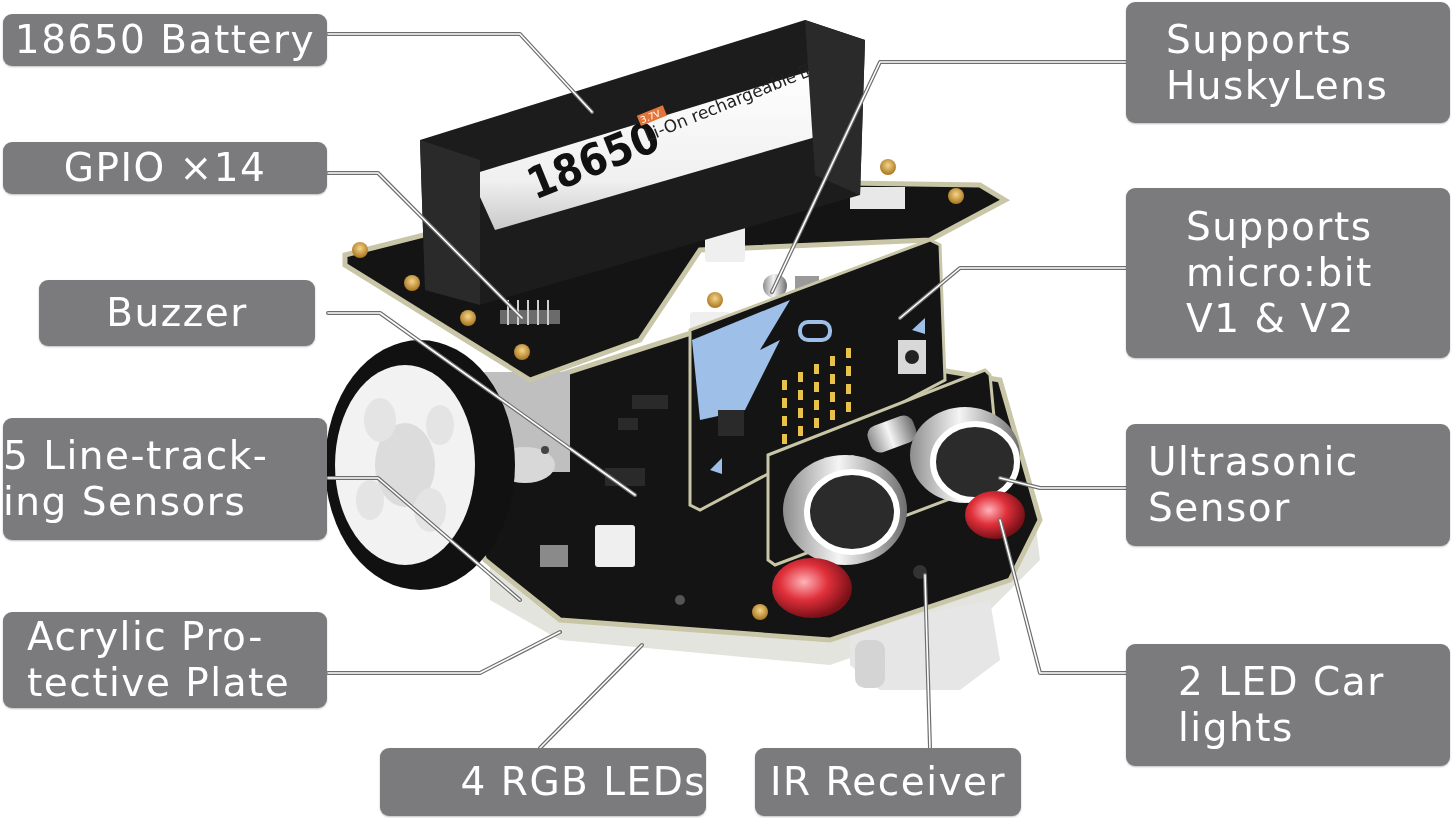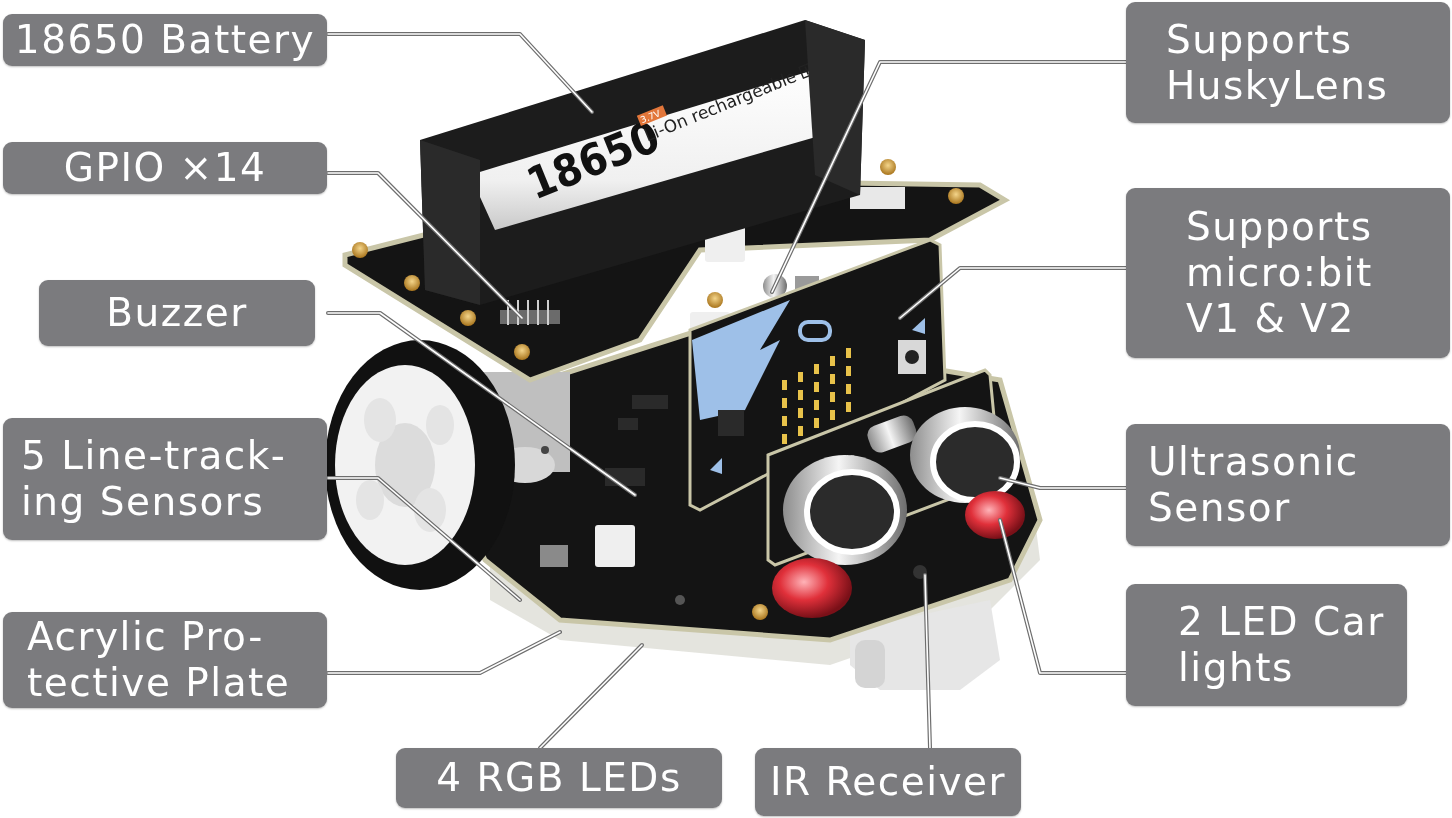--- a/index.html
+++ b/index.html
@@ -1,20 +1,20 @@
 <!DOCTYPE html>
 <html><head>
 <meta charset="utf-8">
 <style>
   html,body{margin:0;padding:0;background:#ffffff;}
   body{width:1452px;height:818px;position:relative;overflow:hidden;font-family:"DejaVu Sans","Liberation Sans",sans-serif;}
   .label{position:absolute;background:#7b7b7e;border-radius:9px;color:#ffffff;display:flex;align-items:center;box-shadow:0 1px 2px rgba(0,0,0,0.25);box-sizing:border-box;}
   .label span{display:block;font-size:39px;line-height:46px;letter-spacing:1.5px;white-space:pre-line;}
   .c{justify-content:center;text-align:center;}
-  .l{justify-content:flex-start;padding-left:18px;}
+  .l{justify-content:flex-start;}
   svg.scene{position:absolute;left:0;top:0;}
 </style>
 </head>
 <body>
 
 <svg class="scene" width="1452" height="818" viewBox="0 0 1452 818">
   <defs>
     <radialGradient id="gold" cx="50%" cy="40%" r="60%">
       <stop offset="0" stop-color="#f4d58a"></stop>
       <stop offset="1" stop-color="#a8741c"></stop>
@@ -215,23 +215,23 @@
 </div>
 <div class="label l" style="left:1126px;top:188px;width:324px;height:170px;padding-left:60px;">
   <span>Supports
 micro:bit
 V1 &amp; V2</span>
 </div>
 <div class="label l" style="left:1126px;top:424px;width:324px;height:122px;padding-left:22px;">
   <span>Ultrasonic
 Sensor</span>
 </div>
-<div class="label l" style="left:1126px;top:584px;width:281px;height:122px;padding-left:52px;">
+<div class="label l" style="left:1126px;top:644px;width:324px;height:122px;padding-left:52px;">
   <span>2 LED Car
 lights</span>
 </div>
 
-<div class="label c" style="left:396px;top:748px;width:326px;height:60px;">
+<div class="label c" style="left:380px;top:748px;width:326px;height:68px;justify-content:flex-end;">
   <span>4 RGB LEDs</span>
 </div>
 <div class="label c" style="left:755px;top:748px;width:266px;height:68px;">
   <span>IR Receiver</span>
 </div>
 
 </body></html>

